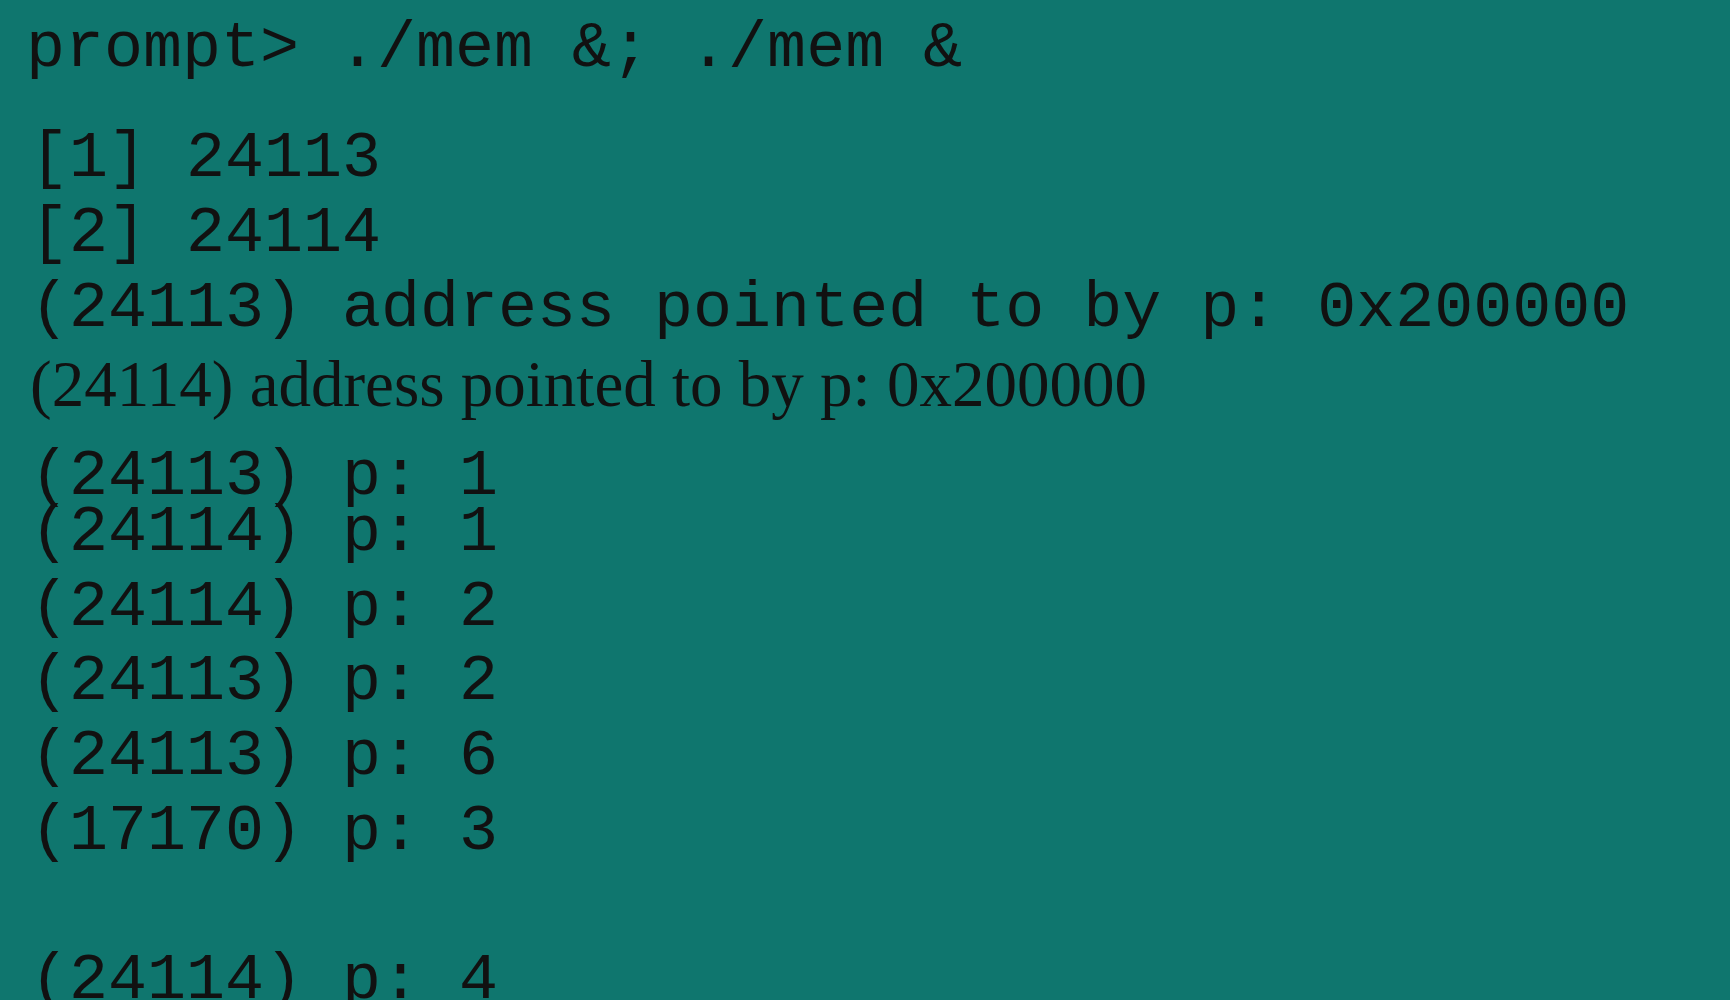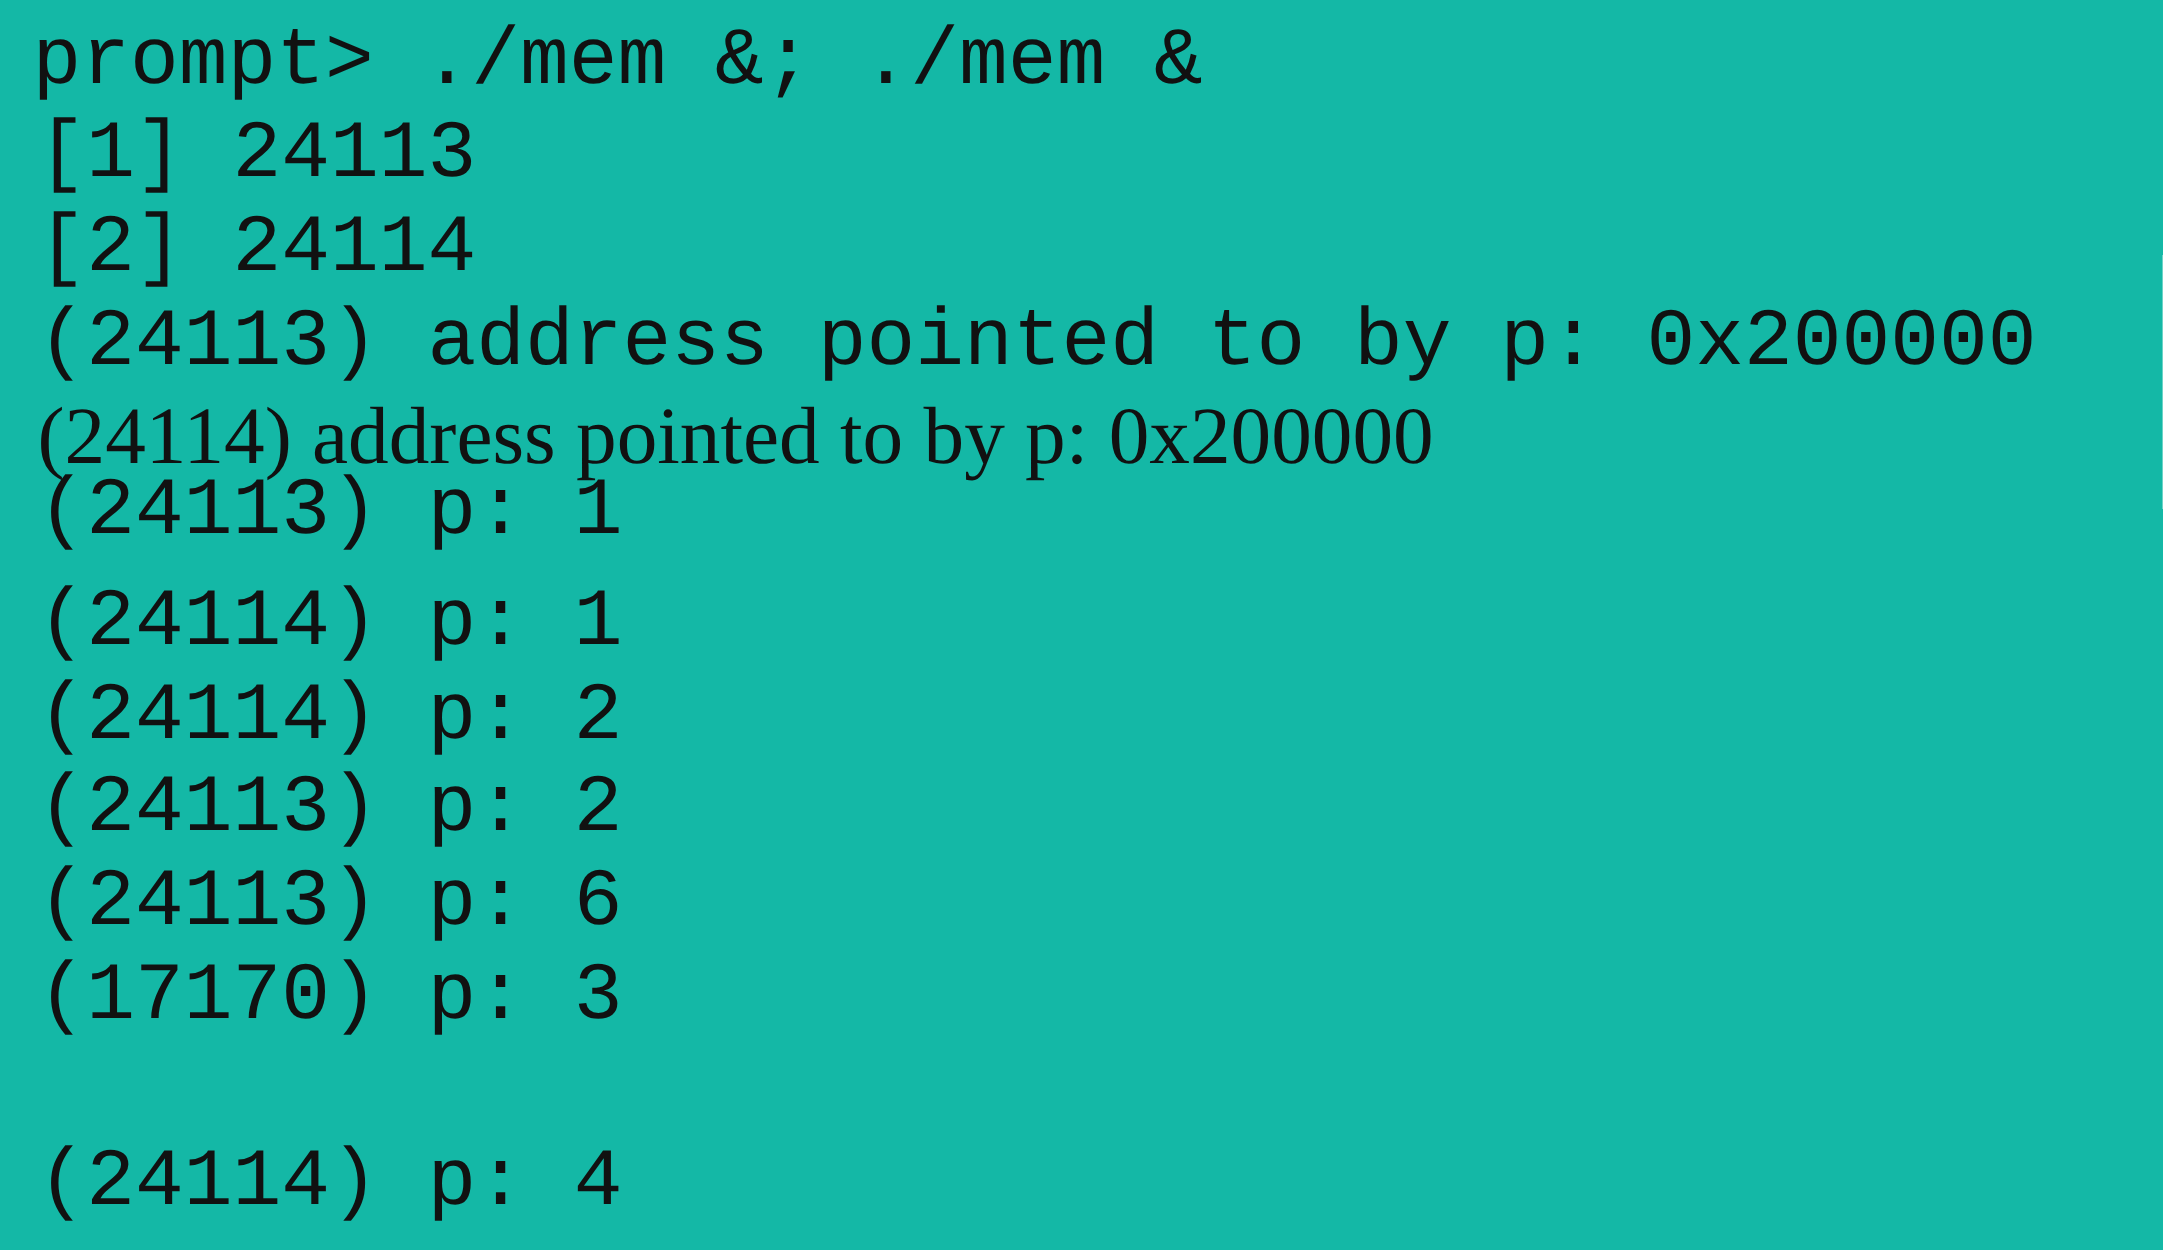--- a/index.html
+++ b/index.html
@@ -12,43 +12,43 @@
     height: 1000px;
     overflow: hidden;
     position: relative;
   }
   .terminal {
     position: absolute;
     left: 0;
     top: 0;
     width: 1730px;
     height: 1000px;
-    background: #14b8a6;
+    background: #0f766e;
   }
   .line {
     position: absolute;
     left: 26px;
     font-family: "Liberation Mono", "DejaVu Sans Mono", monospace;
     font-size: 65px;
     line-height: 75px;
     color: #111111;
     white-space: pre;
     letter-spacing: 0px;
   }
-  .line.indent { left: 30px; }
+  .line.indent { left: 30px; margin-top: 35px; }
 </style>
 </head>
 <body>
 
 <div class="terminal">
   <div class="line" style="top:12px;">prompt&gt; ./mem &amp;; ./mem &amp;</div>
   <div class="line indent" style="top:87px;">[1] 24113</div>
   <div class="line indent" style="top:162px;">[2] 24114</div>
   <div class="line indent" style="top:237px;">(24113) address pointed to by p: 0x200000</div>
   <div class="line indent" style="top:312px;font-family:Liberation Serif, serif;">(24114) address pointed to by p: 0x200000</div>
-  <div class="line indent" style="top:372px;text-align:right;">(24113) p: 1</div>
+  <div class="line indent" style="top:405px;text-align:right;">(24113) p: 1</div>
   <div class="line indent" style="top:461px;">(24114) p: 1</div>
   <div class="line indent" style="top:536px;">(24114) p: 2</div>
   <div class="line indent" style="top:610px;">(24113) p: 2</div>
   <div class="line indent" style="top:685px;">(24113) p: 6</div>
   <div class="line indent" style="top:760px;">(17170) p: 3</div>
   <div class="line indent" style="top:909px;">(24114) p: 4</div>
 </div>
 
 </body></html>

